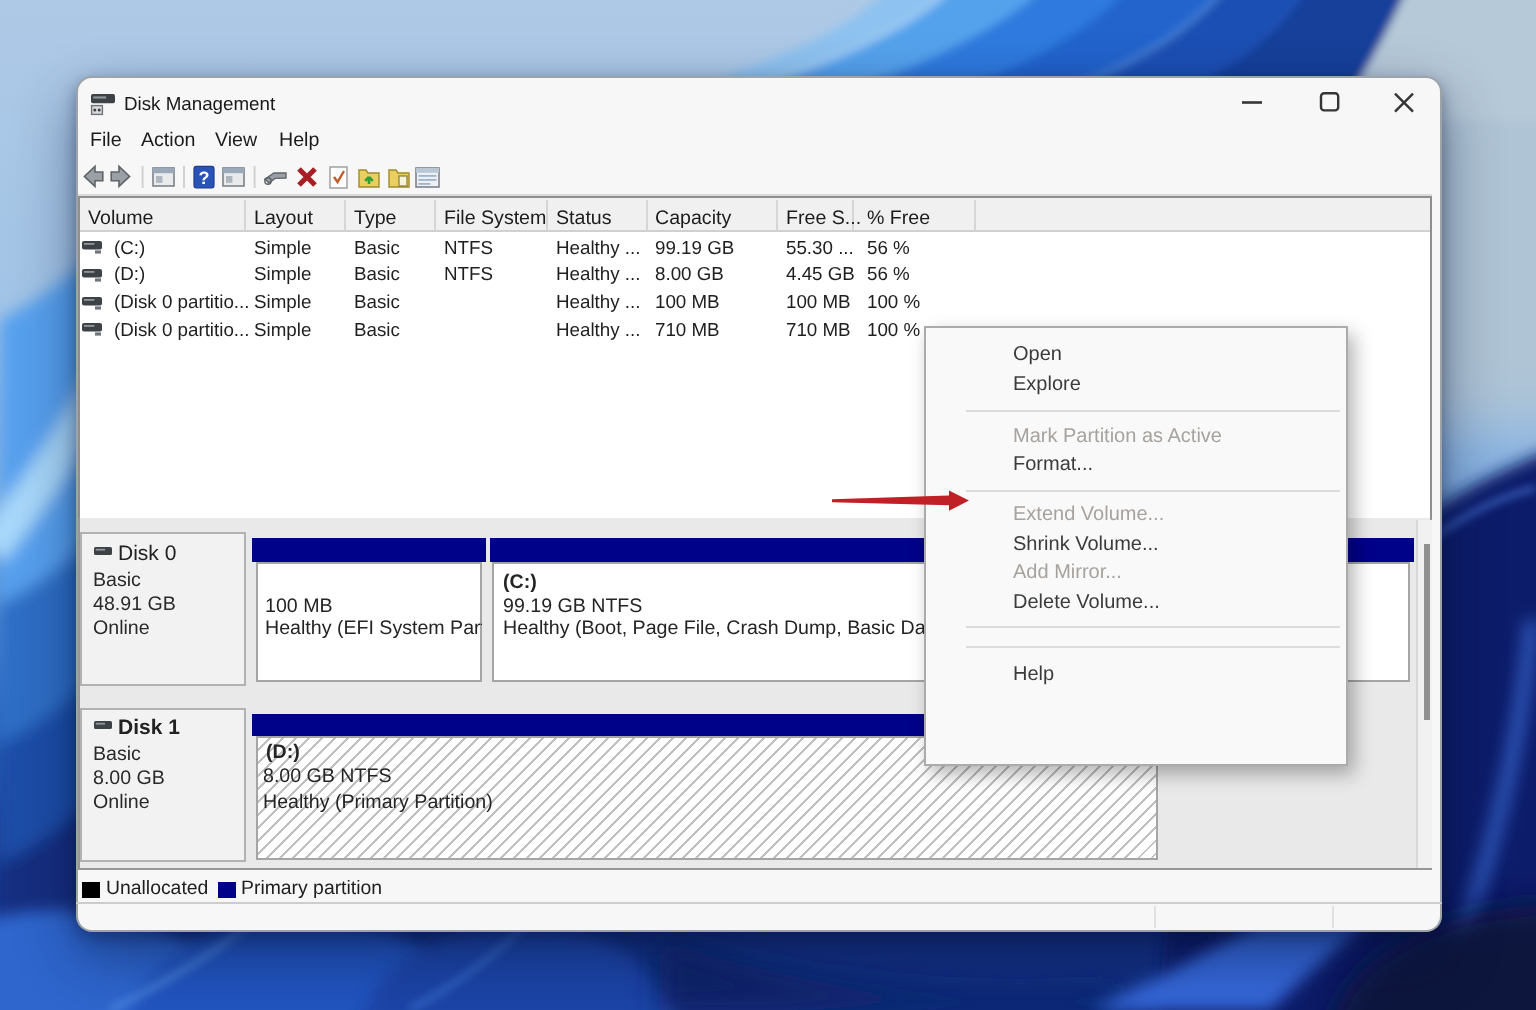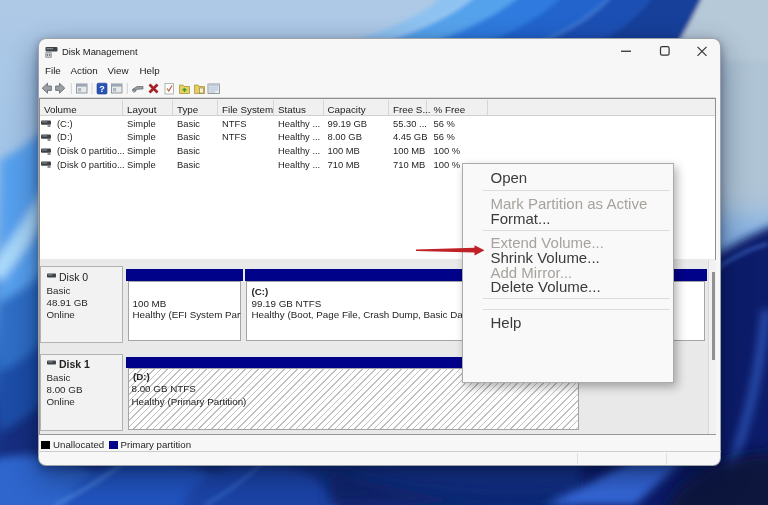--- a/index.html
+++ b/index.html
@@ -24,21 +24,21 @@
 .lbox{position:absolute;background:#f2f2f2;border:1px solid #b2b2b2;}
 .band{position:absolute;background:#000289;}
 .pbox{position:absolute;background:#fff;border:1px solid #a5a5a5;overflow:hidden;}
 .hatch{background-image:repeating-linear-gradient(135deg,rgba(255,255,255,0) 0 3.6px,#c0c0c0 3.6px 4.6px);}
 .pt{font-size:9.8px;color:#242424;}
 .lb{font-size:9.8px;color:#2a2a2a;}
 
 .sq{position:absolute;width:8.5px;height:8.5px;}
 
 #cmenu{position:absolute;left:461.5px;top:163px;width:212px;height:220px;background:#f9f9f9;border:1px solid #ababab;box-shadow:3px 4px 9px rgba(0,0,0,.3);padding-top:6px;}
-.mi{height:14.7px;padding-left:28px;font-size:15px;color:#3b3b3b;display:flex;align-items:center;white-space:nowrap;}
+.mi{height:14.7px;padding-left:44px;font-size:10px;color:#3b3b3b;display:flex;align-items:center;white-space:nowrap;}
 .mi.dis{color:#a7a29d;}
 .msep{height:11.3px;display:flex;align-items:center;padding-left:20px;padding-right:3px;}
 .msep.s2{height:10px}.msep.s3{height:8.5px}.msep.s4{height:13px}
 .msep div{height:1px;background:#dcdcdc;width:100%;}
 </style>
 </head>
 <body>
 <div id="desktop">
 
 <svg class="abs" style="left:0;top:0" width="768" height="505" viewBox="0 0 768 505">
@@ -287,20 +287,21 @@
 <div class="sq" style="left:41px;top:440.5px;background:#000"></div>
 <div class="t" style="left:53px;top:440px;font-size:9.7px">Unallocated</div>
 <div class="sq" style="left:109px;top:440.5px;background:#000289"></div>
 <div class="t" style="left:120.5px;top:440px;font-size:9.7px">Primary partition</div>
 <div class="abs" style="left:38px;top:450.5px;width:683px;height:1px;background:#cccccc"></div>
 <div class="abs" style="left:577px;top:453px;width:1px;height:11px;background:#e0e0e0"></div>
 <div class="abs" style="left:666px;top:453px;width:1px;height:11px;background:#e0e0e0"></div>
 
 <div id="cmenu">
 <div class="mi">Open</div>
+<div class="mi">Explore</div>
 <div class="msep">
         <div></div>
       </div>
 <div class="mi dis">Mark Partition as Active</div>
 <div class="mi">Format...</div>
 <div class="msep s2">
         <div></div>
       </div>
 <div class="mi dis">Extend Volume...</div>
 <div class="mi">Shrink Volume...</div>

